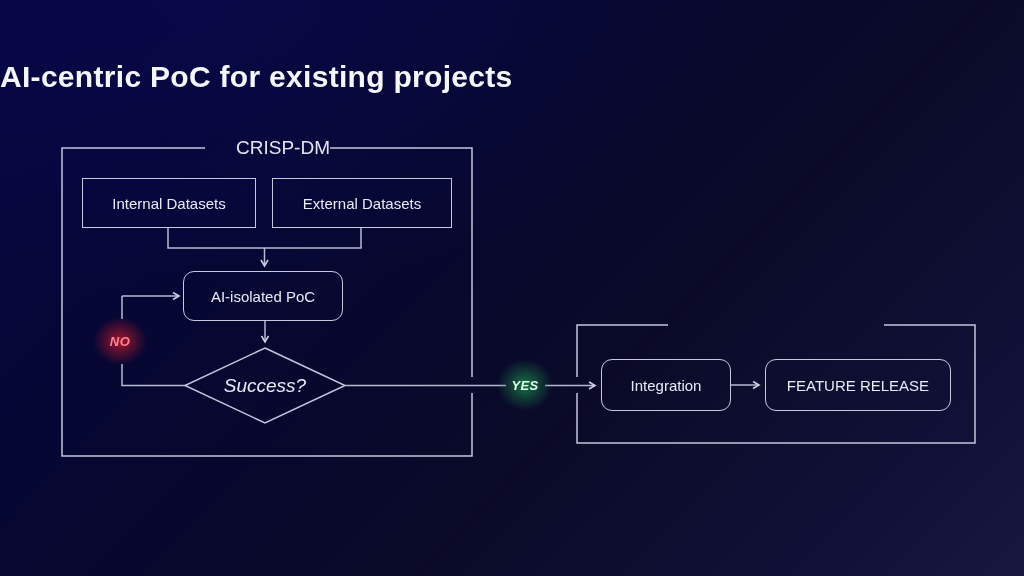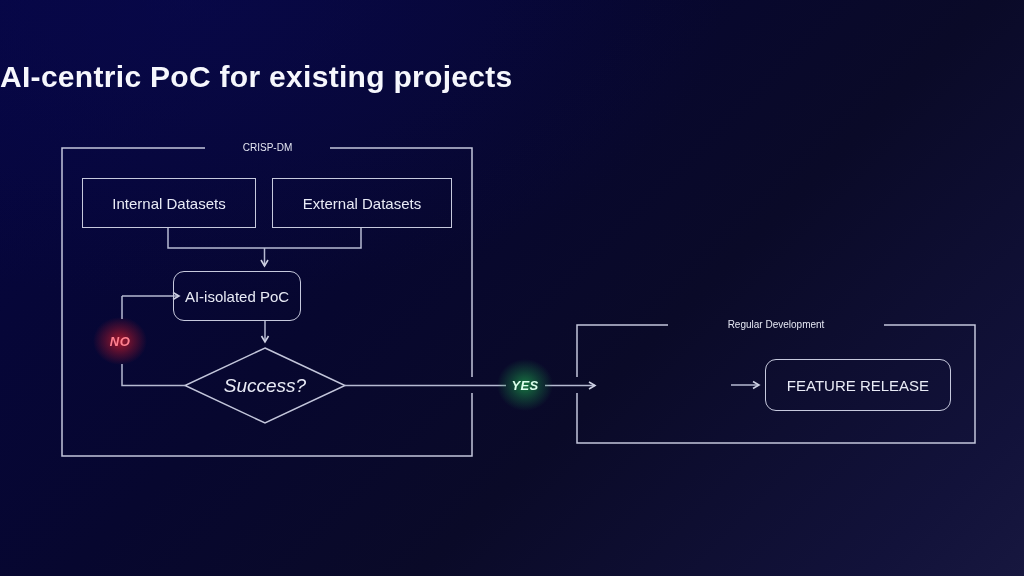--- a/index.html
+++ b/index.html
@@ -22,21 +22,21 @@
   }
 
   .node{
     position:absolute;display:flex;align-items:center;justify-content:center;
     border:1.5px solid #c6c9dd;color:#e9ebf6;font-size:15px;
     background:transparent;box-sizing:border-box;white-space:nowrap;
   }
   .rounded{border-radius:11px;}
 
   .group-label{
-    position:absolute;text-align:center;color:#e4e6f2;font-size:10px;line-height:18px;
+    position:absolute;text-align:right;color:#e4e6f2;font-size:19px;line-height:18px;
   }
 
   .diamond-label{
     position:absolute;left:185px;top:348px;width:160px;height:75px;
     display:flex;align-items:center;justify-content:center;
     font-style:italic;font-size:19px;color:#e9ebf6;
   }
 
   .edge-label{
     position:absolute;transform:translate(-50%,-50%);
@@ -89,38 +89,40 @@
 
     <line x1="345" y1="385.5" x2="506" y2="385.5" stroke="#b6bad2" stroke-width="1.5"></line>
     <line x1="545" y1="385.5" x2="595" y2="385.5" stroke="#b6bad2" stroke-width="1.5" marker-end="url(#arw)"></line>
 
     <line x1="731" y1="385" x2="759" y2="385" stroke="#b6bad2" stroke-width="1.5" marker-end="url(#arw)"></line>
   </svg>
 
   <div class="title">AI-centric PoC for existing projects</div>
 
   <div class="group-label" style="left:205px;top:139px;width:125px;">CRISP-DM</div>
-  <div class="group-label" style="left:668px;top:316px;width:216px;">Regular Development</div>
 
   <div class="node" style="left:82px;top:178px;width:174px;height:50px;">
     <span>Internal Datasets</span>
   </div>
 
   <div class="node" style="left:272px;top:178px;width:180px;height:50px;">
     <span>External Datasets</span>
   </div>
 
-  <div class="node rounded" style="left:173px;top:271px;width:128px;height:50px;">
+  <div class="node rounded" style="left:183px;top:271px;width:160px;height:50px;">
     <span>AI-isolated PoC</span>
   </div>
 
   <div class="diamond-label">
     <span>Success?</span>
   </div>
 
+  <div class="node rounded" style="left:601px;top:359px;width:130px;height:52px;">
+    <span>Integration</span>
+  </div>
 
   <div class="node rounded" style="left:765px;top:359px;width:186px;height:52px;">
     <span>FEATURE RELEASE</span>
   </div>
 
   <div class="edge-label yes">
     <span>YES</span>
   </div>
   <div class="edge-label no">
     <span>NO</span>

